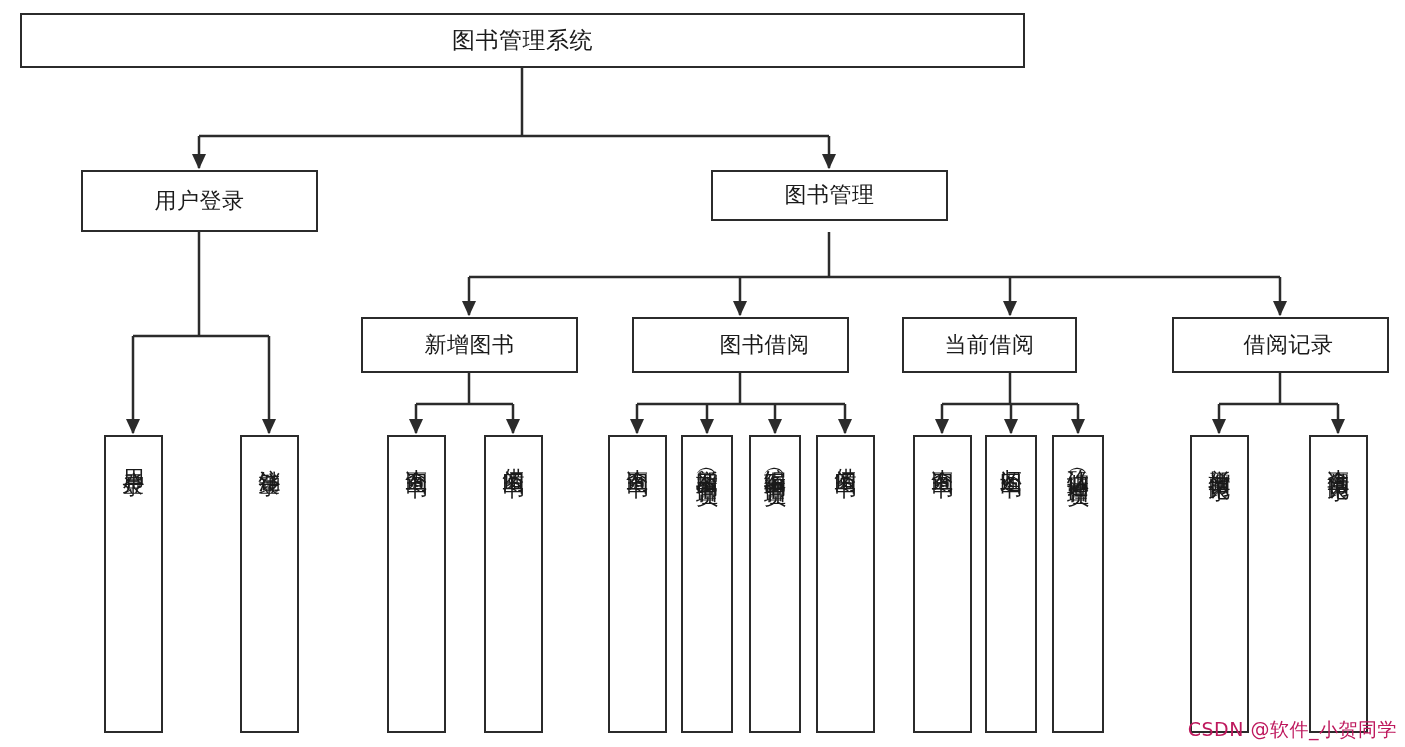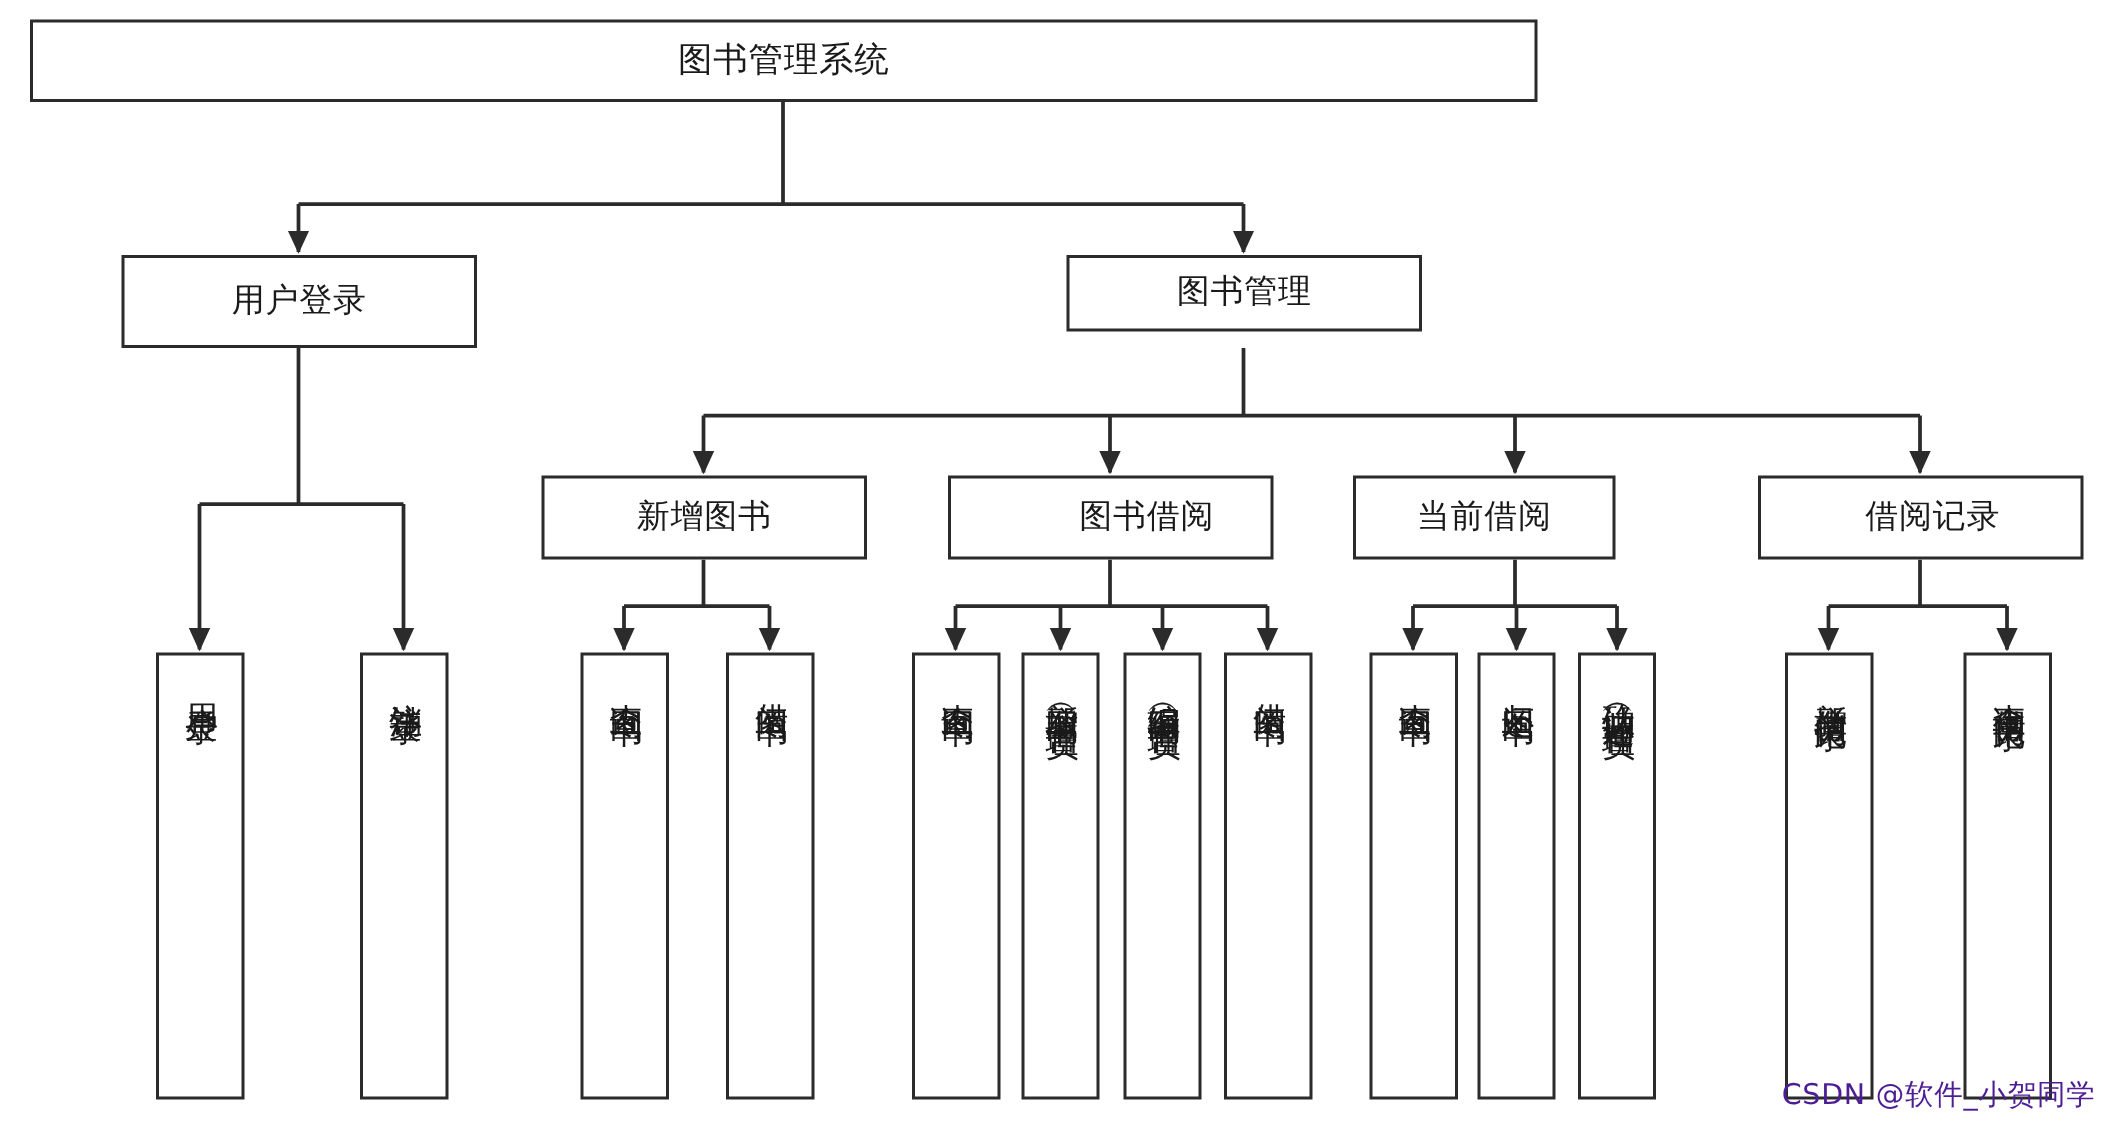--- a/index.html
+++ b/index.html
@@ -59,21 +59,21 @@
     letter-spacing: 2.5px;
     text-align: left;
     color: #1a1a1a;
     white-space: nowrap;
   }
   .watermark {
     position: absolute;
     right: 8px;
     bottom: 4px;
     font-size: 19px;
-    color: #4c1d95;
+    color: #be185d;
     letter-spacing: 0.5px;
     white-space: nowrap;
     user-select: none;
   }
 </style>
 </head>
 <body>
 
 <div id="canvas">
 

